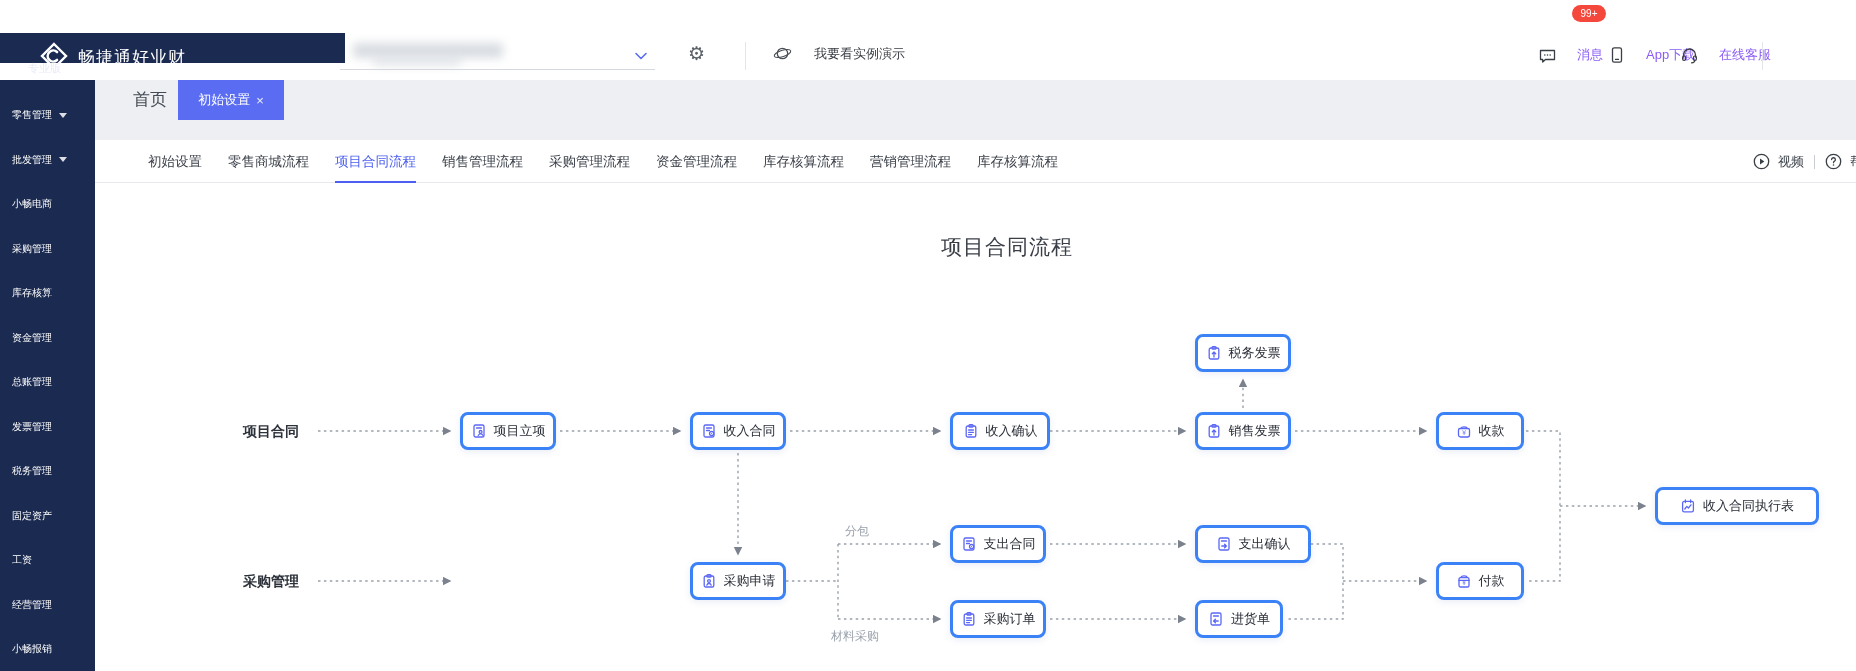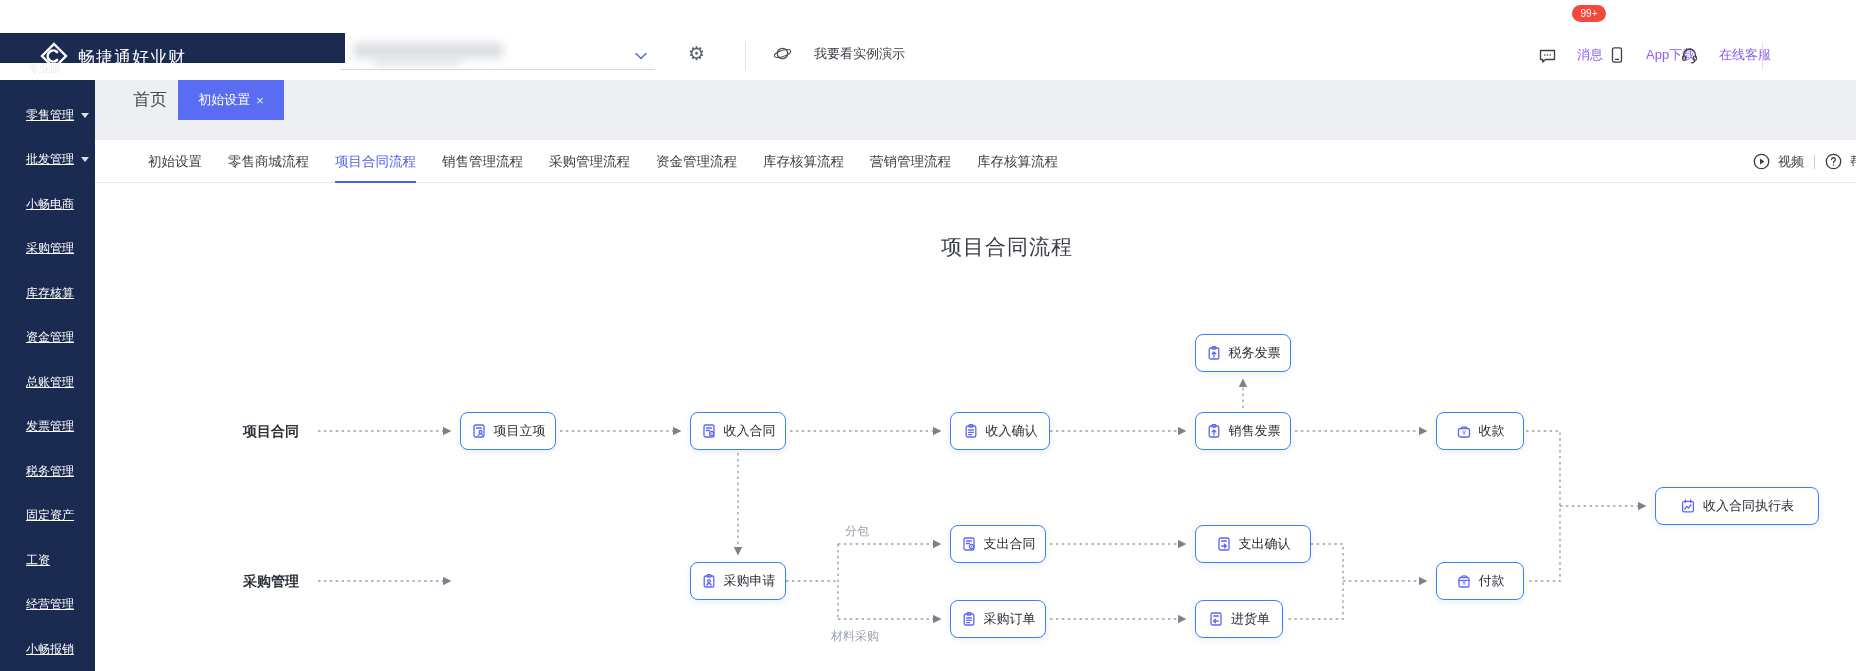--- a/index.html
+++ b/index.html
@@ -29,39 +29,39 @@
   .avatar { position:absolute; left:1772px; top:7px; width:34px; height:34px; border-radius:50%; background:#e7e7e7; overflow:hidden; cursor:pointer; }
   .user-name { position:absolute; left:1814px; top:16px; font-size:13px; color:#33373d; width:42px; overflow:hidden; white-space:nowrap; }
   
   .tabstrip { position:absolute; left:95px; top:80px; right:0; height:60px; background:#edeff2; z-index:3; }
   .tab-home { position:absolute; left:18px; top:0; height:40px; line-height:40px; padding:0 20px; font-size:17px; color:#454b54; cursor:pointer; }
   .tab-active { position:absolute; left:83px; top:0; height:40px; width:106px; background:#5a6df2; color:#fff; font-size:13px;
                 display:flex; align-items:center; justify-content:center; gap:6px; cursor:pointer; }
   .tab-close { font-size:13px; opacity:.9; cursor:pointer; }
   
   .sidebar { position:absolute; left:0; top:80px; width:95px; bottom:0; background:#1b2a50; z-index:5; padding-top:13px; }
-  .side-item { height:44.5px; display:flex; align-items:center; padding-left:26px; color:#fff; font-size:12px; cursor:pointer; white-space:nowrap;text-decoration:underline; }
+  .side-item { height:44.5px; display:flex; align-items:center; padding-left:12px; color:#fff; font-size:10px; cursor:pointer; white-space:nowrap; }
   .caret { width:0; height:0; border-left:4.5px solid transparent; border-right:4.5px solid transparent; border-top:5px solid rgba(255,255,255,.85); margin-left:7px; }
   
   .card { position:absolute; left:95px; top:140px; right:0; bottom:0; background:#fff; z-index:1; }
   .nav { position:absolute; left:95px; top:140px; right:0; height:43px; border-bottom:1px solid #e8e9ee; background:#fff; z-index:2;
          display:flex; align-items:center; gap:26px; padding-left:53px; }
   .nav-item { font-size:13.5px; color:#3c414a; cursor:pointer; position:relative; height:43px; line-height:43px; white-space:nowrap; }
   .nav-item.active { color:#4c5ff0; }
   .nav-item.active::after { content:""; position:absolute; left:0; right:0; bottom:0; height:2px; background:#4c5ff0; }
   .nav-right { position:absolute; left:1753px; top:140px; height:43px; display:flex; align-items:center; gap:8px; z-index:2; font-size:13px; color:#3c414a; white-space:nowrap; }
   .nav-right .vdiv { height:14px; border-left:1px solid #c9ccd2; margin:0 2px; }
   .nav-right span.lbl { cursor:pointer; }
   .icon16 { display:block; }
   
   .flow-title { position:absolute; left:941px; top:233px; font-size:21px; color:#3a3f47; font-weight:500; z-index:2; letter-spacing:1px; }
   .row-label { position:absolute; font-size:14px; font-weight:600; color:#2c313a; z-index:2; }
   .branch-label { position:absolute; font-size:12px; color:#9aa2ac; z-index:2; }
   .edges { position:absolute; left:0; top:0; z-index:1; pointer-events:none; }
-  .node { position:absolute; height:38px; background:#fff; border:1px solid #3b82f6; border-radius:8px;
+  .node { position:absolute; height:38px; background:#fff; border:3px solid #3b82f6; border-radius:8px;
           box-shadow:0 2px 7px rgba(93,107,180,.12); display:flex; align-items:center; justify-content:center; gap:7px;
           font-size:13px; color:#2a2e37; z-index:2; cursor:pointer; white-space:nowrap; }
   .node svg { flex:0 0 auto; display:block; }
 </style>
 </head>
 <body>
 
 <div class="screen">
 
   <div class="logo-block">

